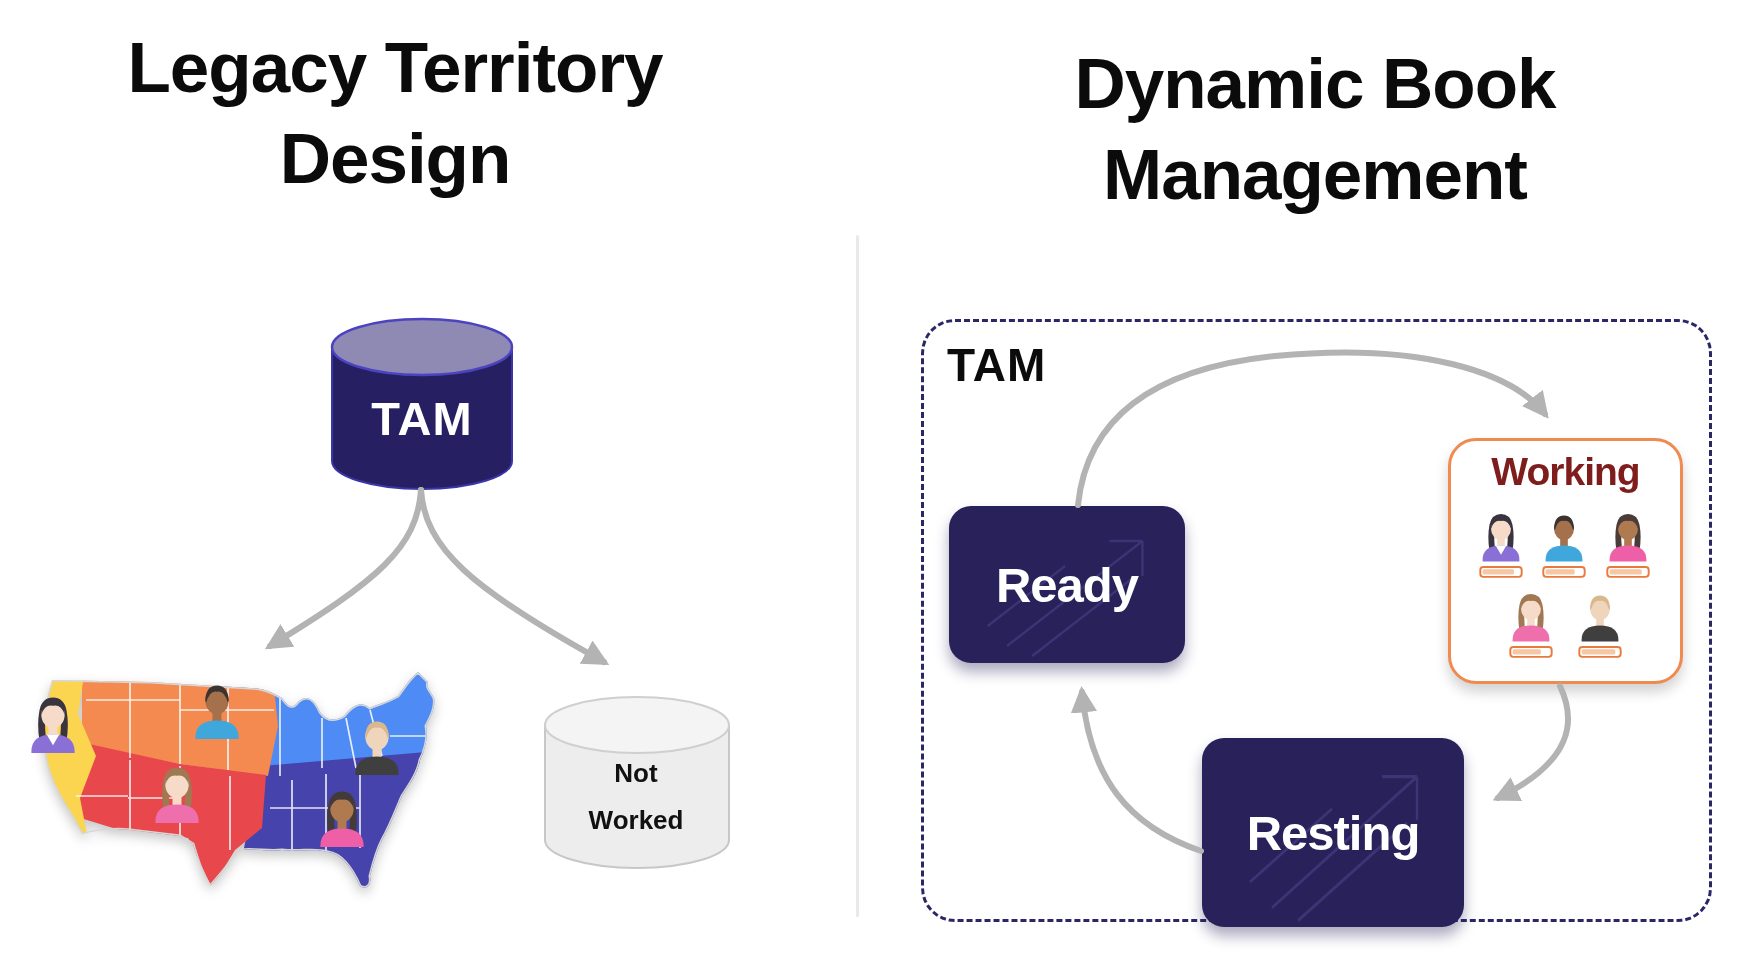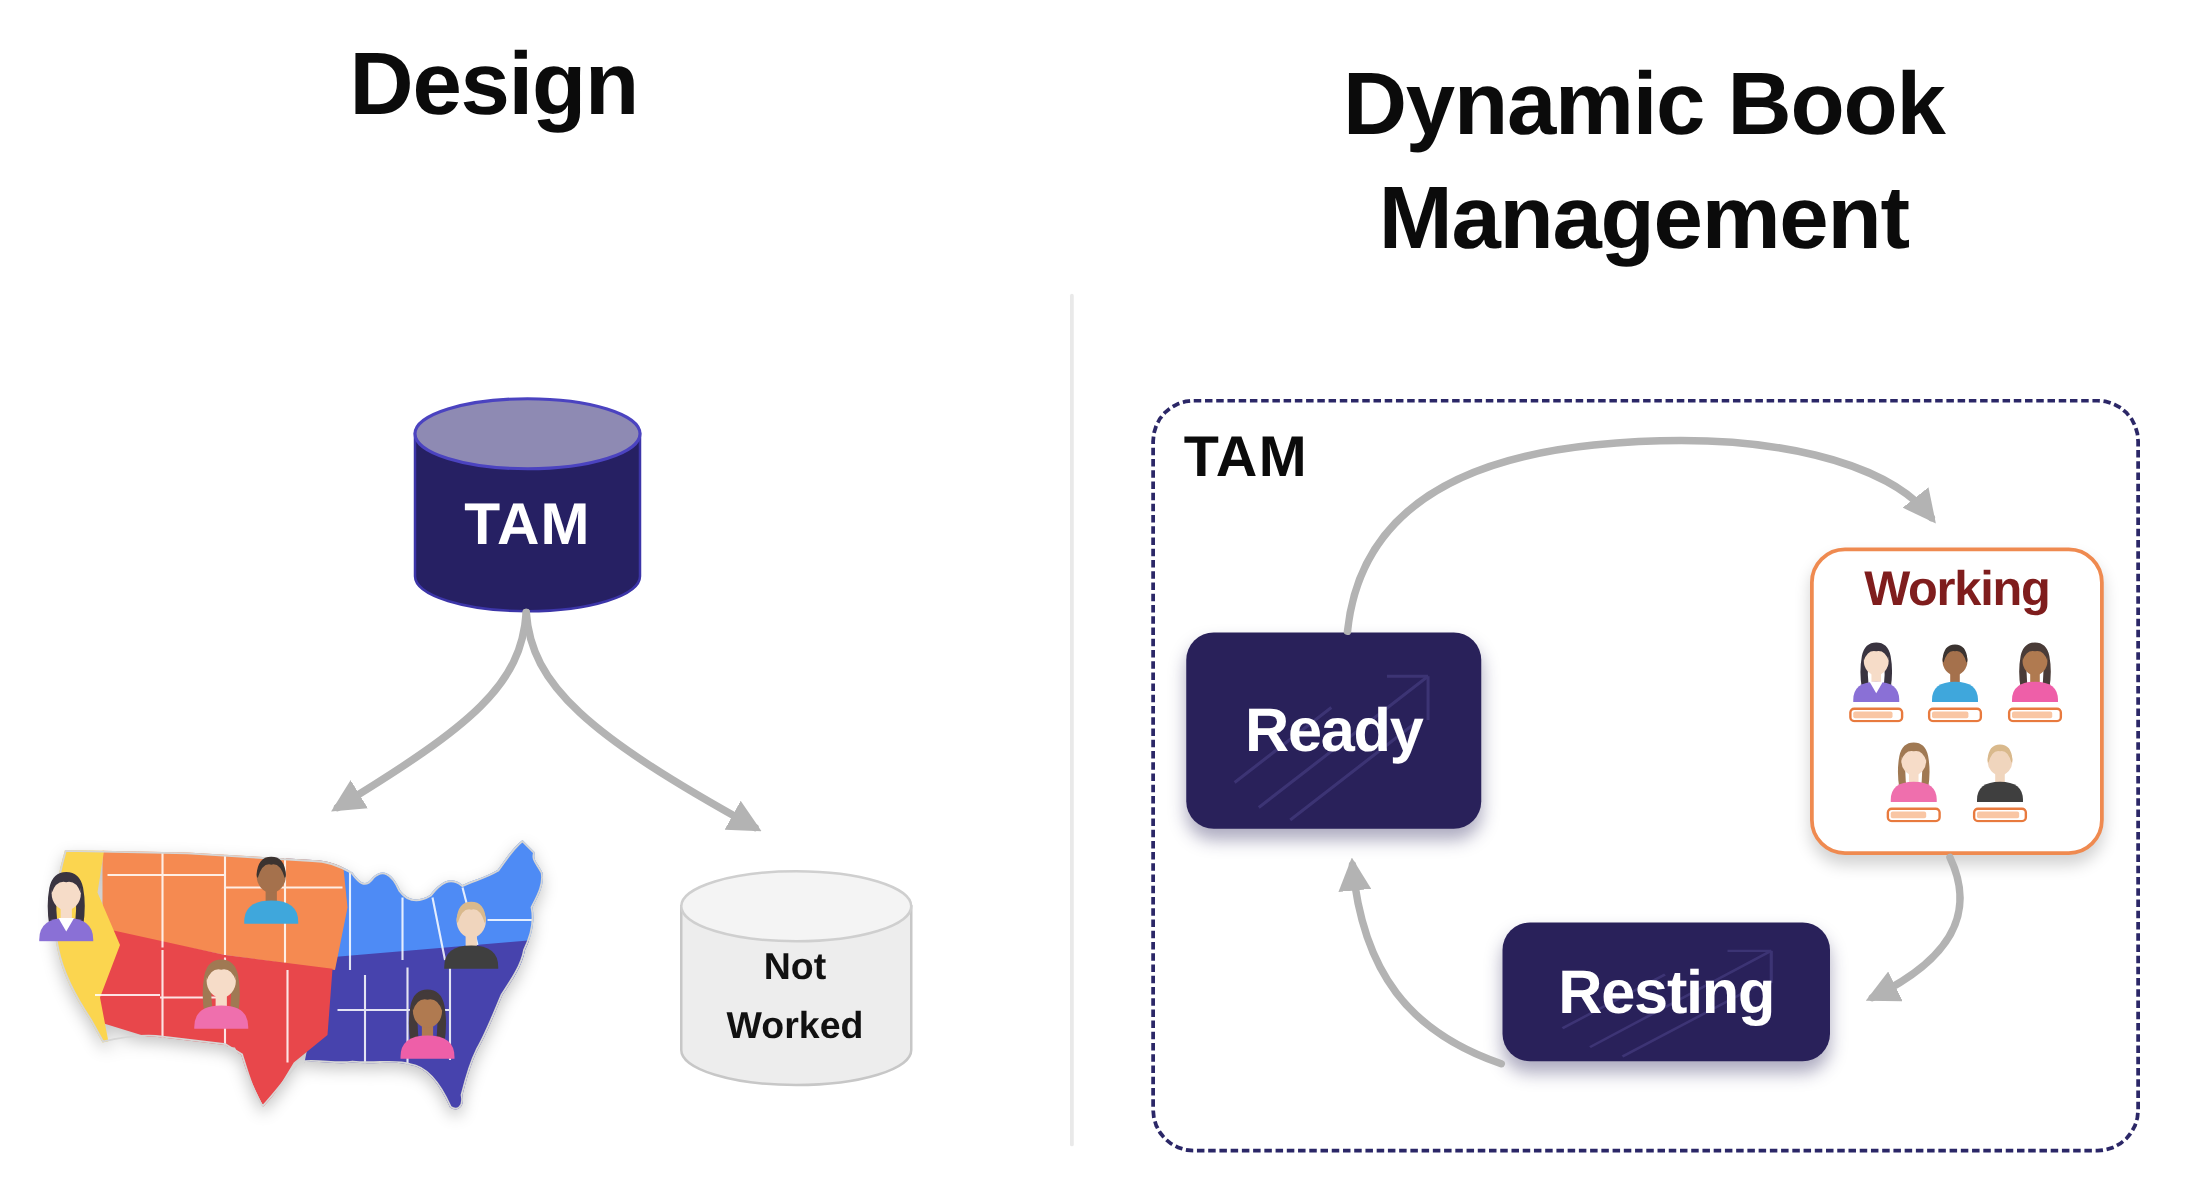--- a/index.html
+++ b/index.html
@@ -13,54 +13,55 @@
     position:absolute;top:22px;width:780px;text-align:center;
     font-size:71px;font-weight:bold;line-height:91px;color:#0b0b0b;letter-spacing:-1px;
   }
   .panel-title.left{left:5px;}
   .panel-title.right{left:925px;margin-top:16px;}
   
   .divider{position:absolute;left:856px;top:235px;width:3px;height:682px;background:#e9e9e9;border-radius:2px;}
   
   .cyl-label{position:absolute;text-align:center;font-weight:bold;}
   .cyl-label.tam{left:330px;top:391px;width:184px;font-size:47px;color:#ffffff;letter-spacing:1px;}
-  .cyl-label.notworked{left:543px;top:750px;width:186px;font-size:30px;line-height:47px;color:#111111;}
+  .cyl-label.notworked{left:543px;top:750px;width:186px;font-size:26px;line-height:47px;color:#111111;}
   
   .dashed-box{
     position:absolute;left:921px;top:319px;width:791px;height:603px;
     border:3px dashed #2b2767;border-radius:34px;box-sizing:border-box;background:transparent;
   }
   .tam-right-label{position:absolute;left:947px;top:338px;font-size:46px;font-weight:bold;color:#0b0b0b;letter-spacing:1px;}
   .state-box{
     position:absolute;background:#29215a;border-radius:22px;
     box-shadow:0 9px 14px rgba(40,35,90,.38);
     display:flex;align-items:center;justify-content:center;overflow:hidden;
   }
   .state-box .lbl{color:#ffffff;font-weight:bold;font-size:49px;letter-spacing:-1px;position:relative;z-index:2;}
   .state-box svg.wm{position:absolute;left:0;top:0;width:100%;height:100%;z-index:1;}
   #ready-box{left:949px;top:506px;width:236px;height:157px;}
-  #resting-box{left:1202px;top:738px;width:262px;height:111px;}
+  #resting-box{left:1202px;top:738px;width:262px;height:189px;}
   .working-box{
     position:absolute;left:1448px;top:438px;width:235px;height:246px;box-sizing:border-box;
     background:#ffffff;border:3px solid #ef8a50;border-radius:28px;
     box-shadow:0 8px 13px rgba(0,0,0,.18);
   }
   .working-box .w-title{
     position:absolute;left:0;top:9px;width:100%;text-align:center;
     font-size:39px;font-weight:bold;color:#7f1d1d;letter-spacing:-1px;
   }
   .overlay-svg{position:absolute;left:0;top:0;pointer-events:none;}
   .map-svg{position:absolute;left:30px;top:648px;filter:drop-shadow(0 5px 6px rgba(0,0,0,.22));}
 </style>
 </head>
 <body>
 
 <div class="stage">
 
   <div class="panel-title left">
+    <div>Legacy Territory</div>
     <div>Design</div>
   </div>
   <div class="panel-title right">
     <div>Dynamic Book</div>
     <div>Management</div>
   </div>
 
   <div class="divider"></div>
 
   <svg class="abs" style="left:328px;top:317px;" width="188" height="178" viewBox="0 0 188 178">

